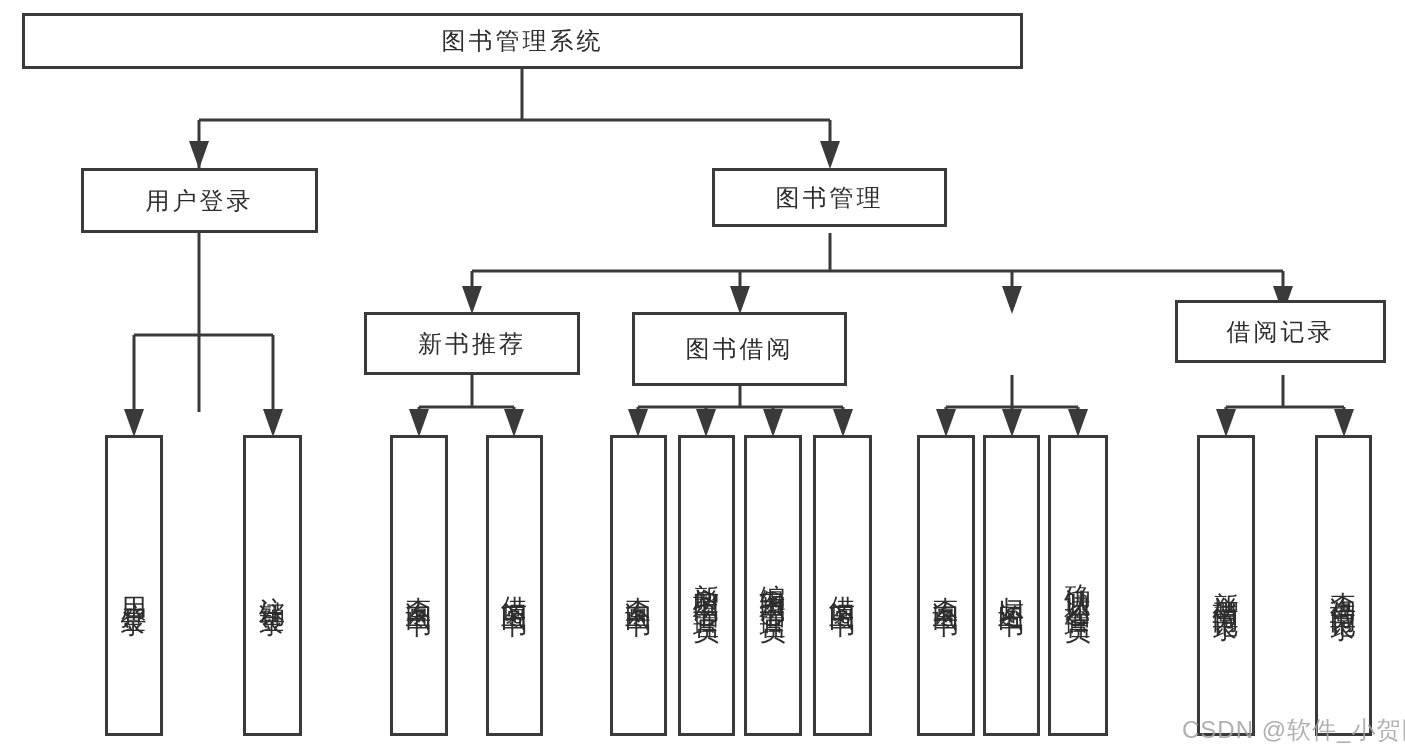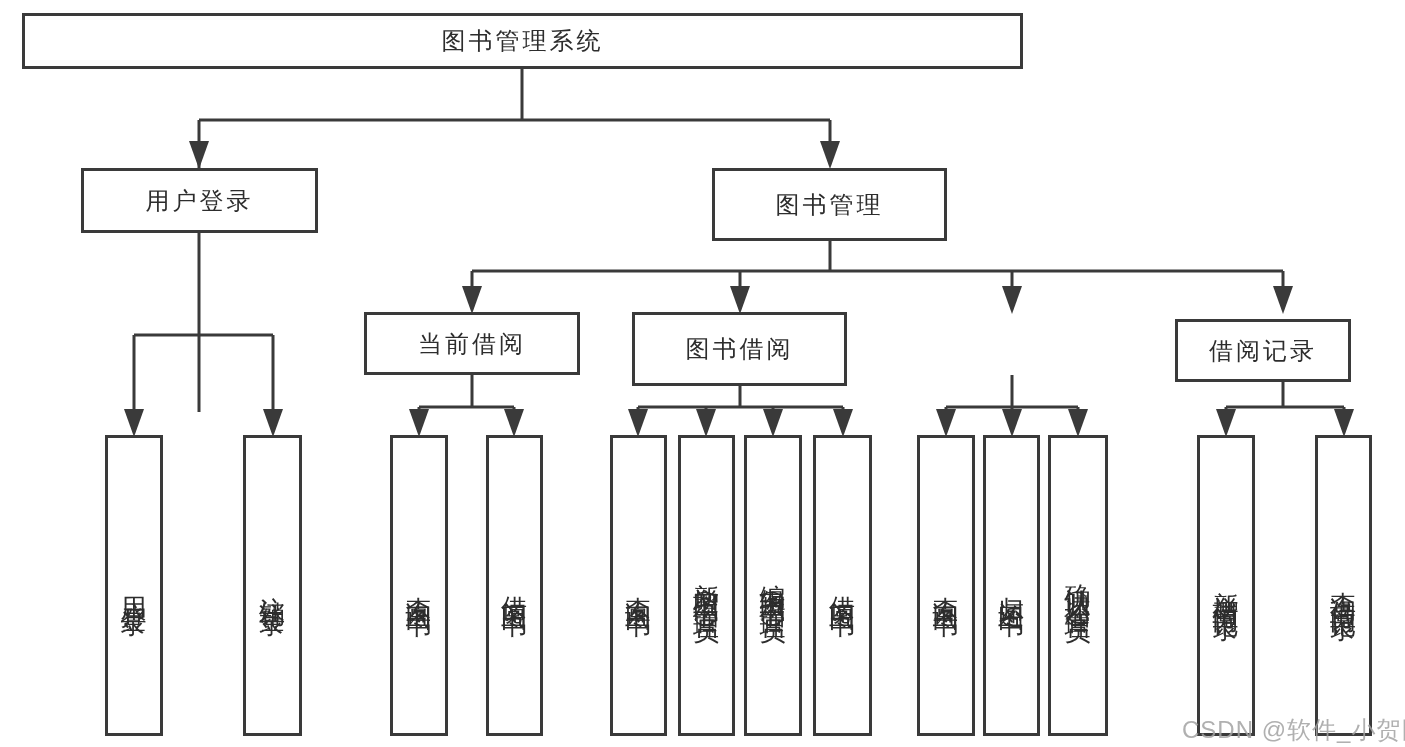--- a/index.html
+++ b/index.html
@@ -100,25 +100,25 @@
     <polygon points="936,409 956,409 946,437"></polygon>
     <polygon points="1002,409 1022,409 1012,437"></polygon>
     <polygon points="1068,409 1088,409 1078,437"></polygon>
     <polygon points="1216,409 1236,409 1226,437"></polygon>
     <polygon points="1334,409 1354,409 1344,437"></polygon>
   </svg>
 
   <div class="node hnode" style="left:22px; top:13px; width:1001px; height:56px">图书管理系统</div>
 
   <div class="node hnode" style="left:81px; top:168px; width:237px; height:65px">用户登录</div>
-  <div class="node hnode" style="left:712px; top:168px; width:235px; height:73px">图书管理</div>
+  <div class="node hnode" style="left:712px; top:168px; width:235px; height:59px">图书管理</div>
 
-  <div class="node hnode" style="left:364px; top:312px; width:216px; height:63px">当前借阅</div>
+  <div class="node hnode" style="left:364px; top:312px; width:216px; height:63px">新书推荐</div>
   <div class="node hnode" style="left:632px; top:312px; width:215px; height:74px">图书借阅</div>
-  <div class="node hnode" style="left:1175px; top:319px; width:176px; height:63px">借阅记录</div>
+  <div class="node hnode" style="left:1175px; top:300px; width:211px; height:63px">借阅记录</div>
 
   <div class="node vnode" style="left:105px; top:435px; width:58px; height:301px">
     <span class="vtext">用户登录</span>
   </div>
   <div class="node vnode" style="left:243px; top:435px; width:59px; height:301px">
     <span class="vtext">注销登录</span>
   </div>
 
   <div class="node vnode" style="left:390px; top:435px; width:58px; height:301px">
     <span class="vtext">查询图书</span>

